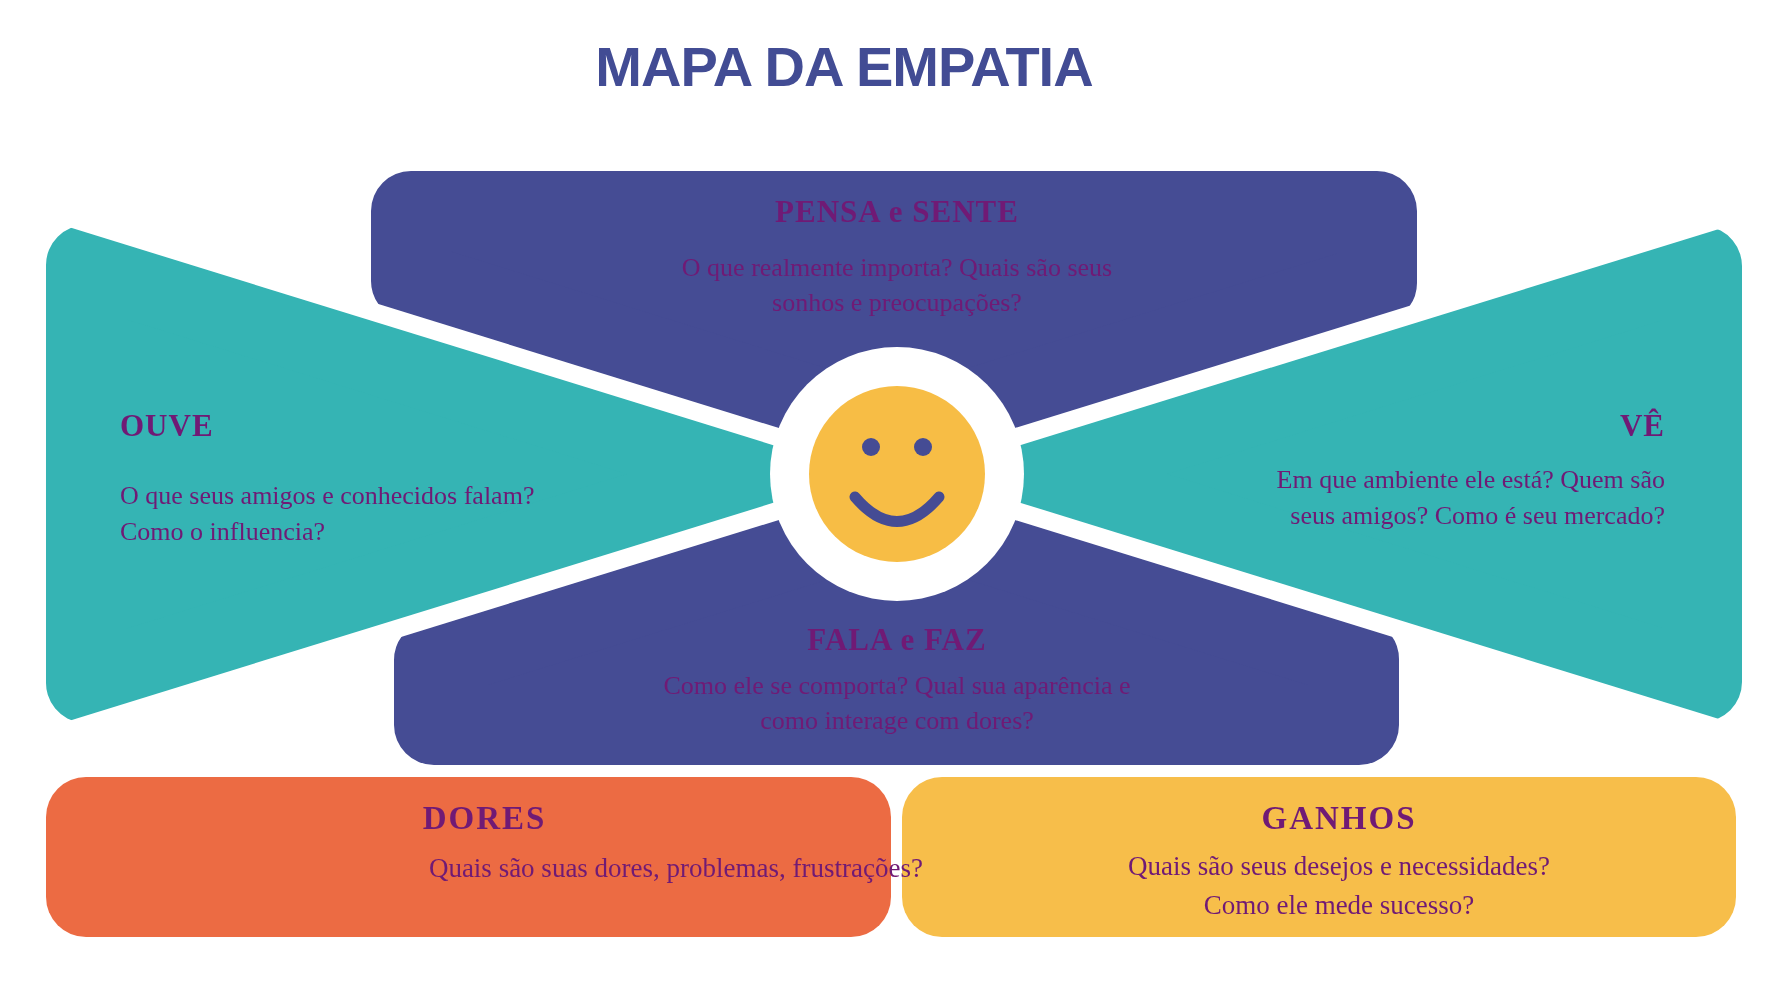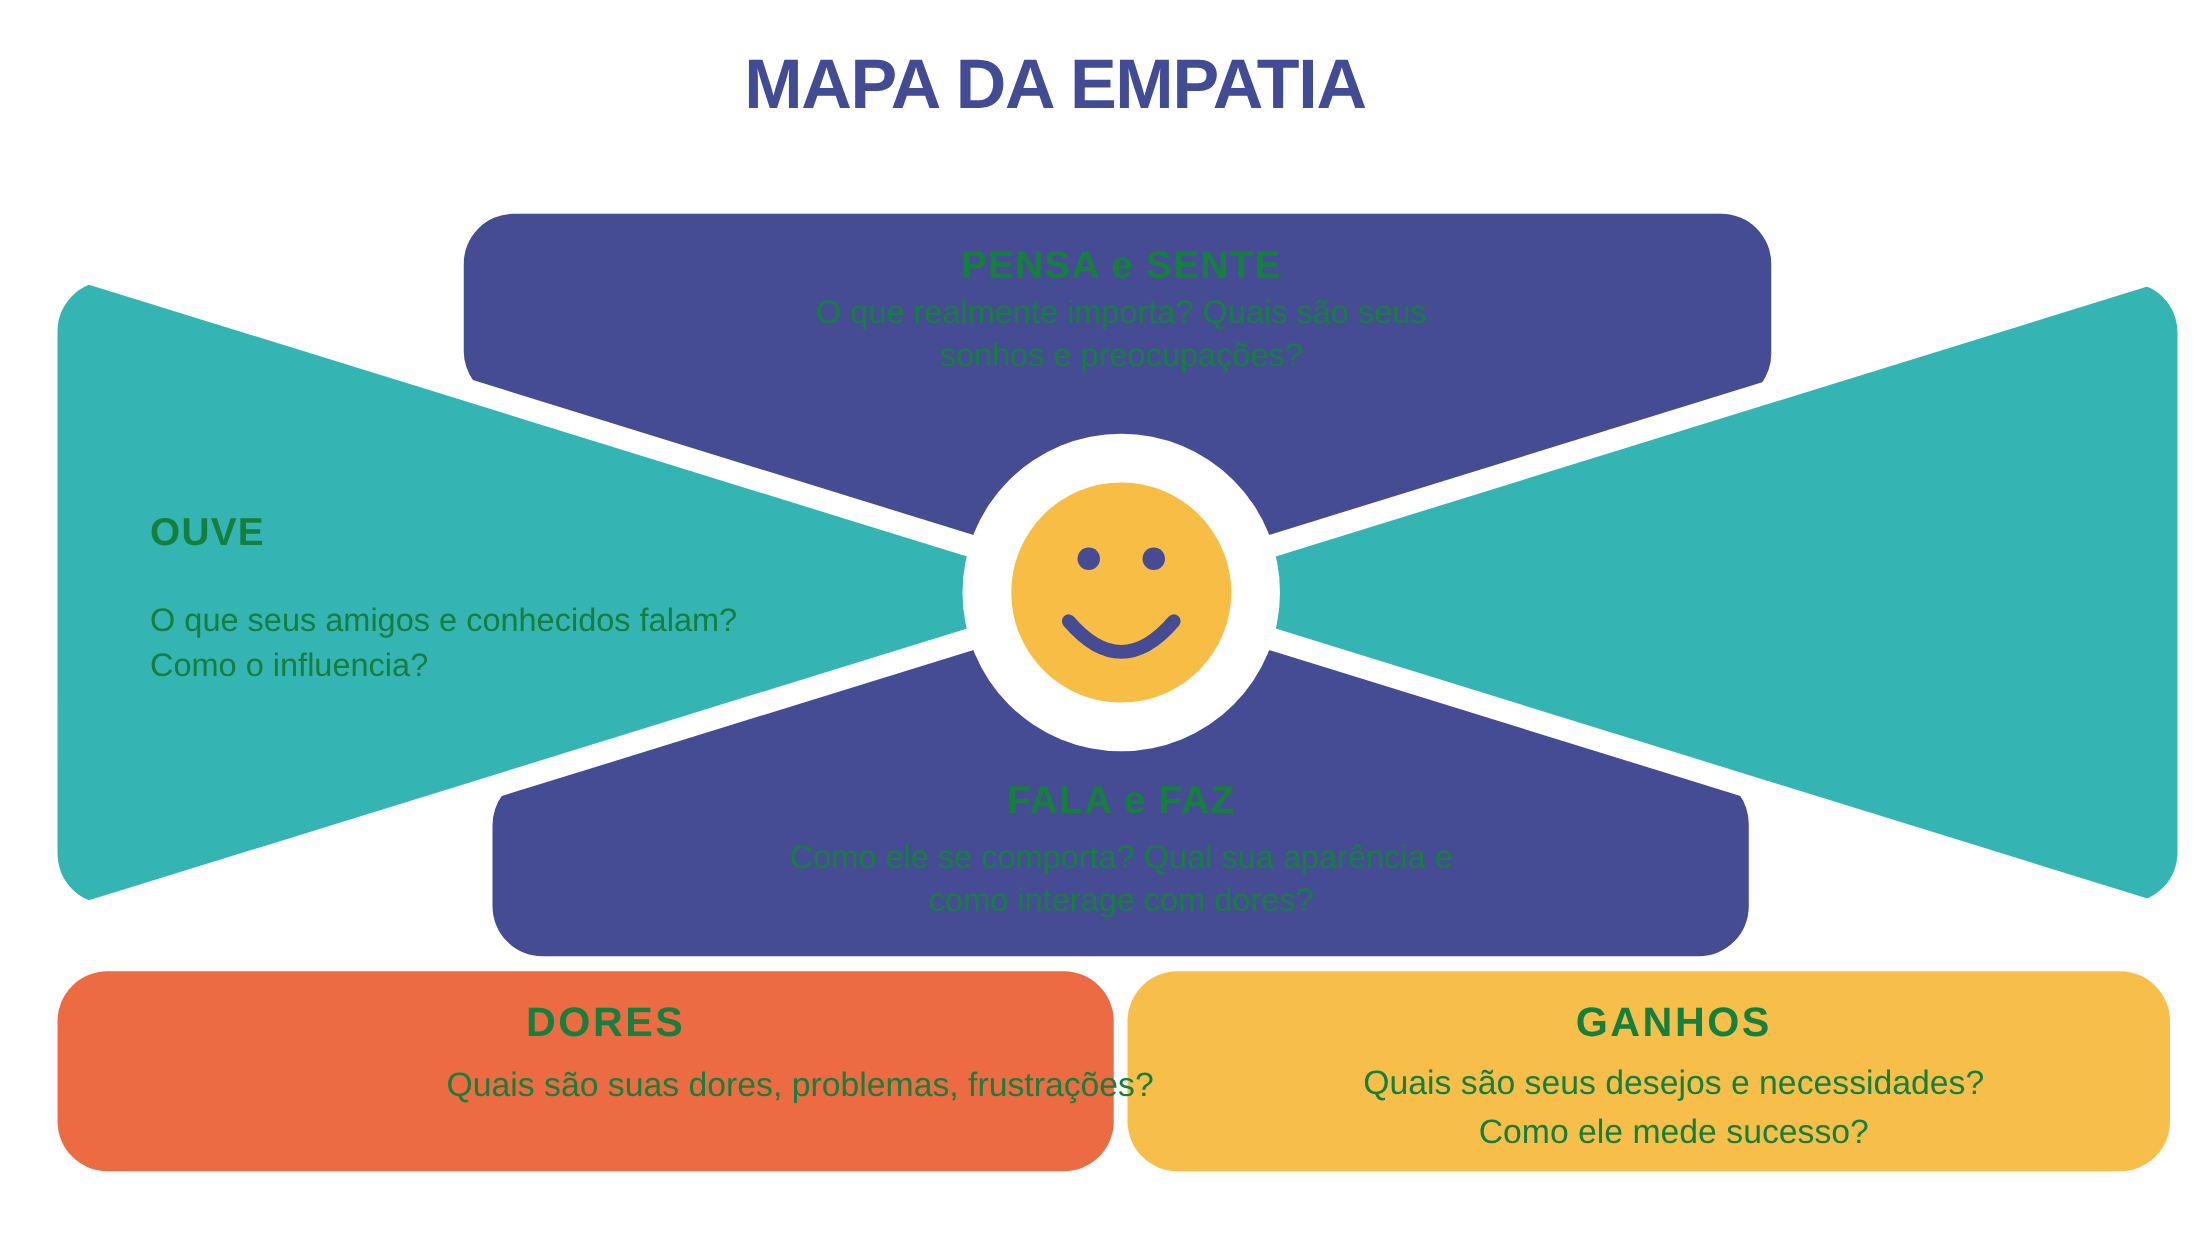--- a/index.html
+++ b/index.html
@@ -2,30 +2,30 @@
 <html><head>
 <meta charset="utf-8">
 <style>
   * { margin:0; padding:0; box-sizing:border-box; }
   body { background:#ffffff; }
   .stage {
     position:relative; width:1766px; height:987px; overflow:hidden;
     background:#ffffff; font-family:"Liberation Sans","DejaVu Sans",sans-serif;
   }
   .stage svg.bg { position:absolute; left:0; top:0; }
-  .txt { position:absolute; z-index:2; color:#15803d; }
+  .txt { position:absolute; z-index:2; color:#701a75;font-family:Liberation Serif, serif; }
   .page-title {
     position:absolute; z-index:2; left:0; top:34px; width:1688px;
     text-align:center; color:#424C94; font-size:56px; font-weight:bold;
     letter-spacing:-1px;
   }
   .q-heading { font-size:31px; line-height:40px; font-weight:bold; letter-spacing:1px; }
   .q-body { font-size:26px; line-height:35px; font-weight:normal; }
   .qt { left:433px; top:192px; width:928px; text-align:center; }
-  .qt .q-body { }
+  .qt .q-body { margin-top:18px; }
   .ql { left:120px; top:406px; width:580px; text-align:left; }
   .ql .q-body { margin-top:32px; line-height:36px; }
   .qr { right:101px; top:406px; width:640px; text-align:right; }
   .qr .q-body { margin-top:16px; line-height:36px; }
   .qb { left:433px; top:620px; width:928px; text-align:center; }
   .qb .q-body { margin-top:8px; }
   .card-txt { text-align:center; }
   .card-heading { font-size:33px; line-height:42px; font-weight:bold; letter-spacing:2px; }
   .card-body { font-size:27px; line-height:39px; font-weight:normal; }
   .card-dores-txt { left:46px; top:797px; width:877px; }
@@ -74,20 +74,27 @@
   </div>
 
   <div class="txt ql">
     <div class="q-heading">OUVE</div>
     <div class="q-body">
       <div>O que seus amigos e conhecidos falam?</div>
       <div>Como o influencia?</div>
     </div>
   </div>
 
+  <div class="txt qr">
+    <div class="q-heading">VÊ</div>
+    <div class="q-body">
+      <div>Em que ambiente ele está? Quem são</div>
+      <div>seus amigos? Como é seu mercado?</div>
+    </div>
+  </div>
 
   <div class="txt qb">
     <div class="q-heading">FALA e FAZ</div>
     <div class="q-body">
       <div>Como ele se comporta? Qual sua aparência e</div>
       <div>como interage com dores?</div>
     </div>
   </div>
 
   <div class="txt card-txt card-dores-txt">

